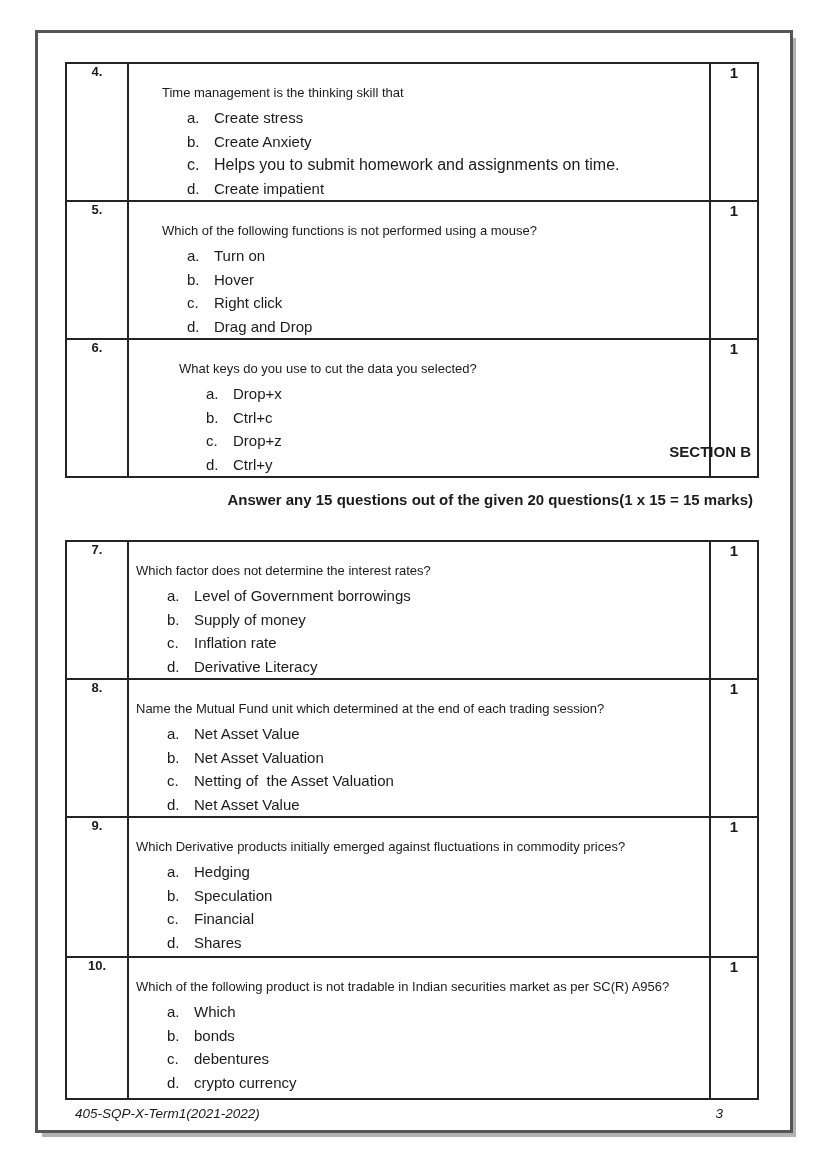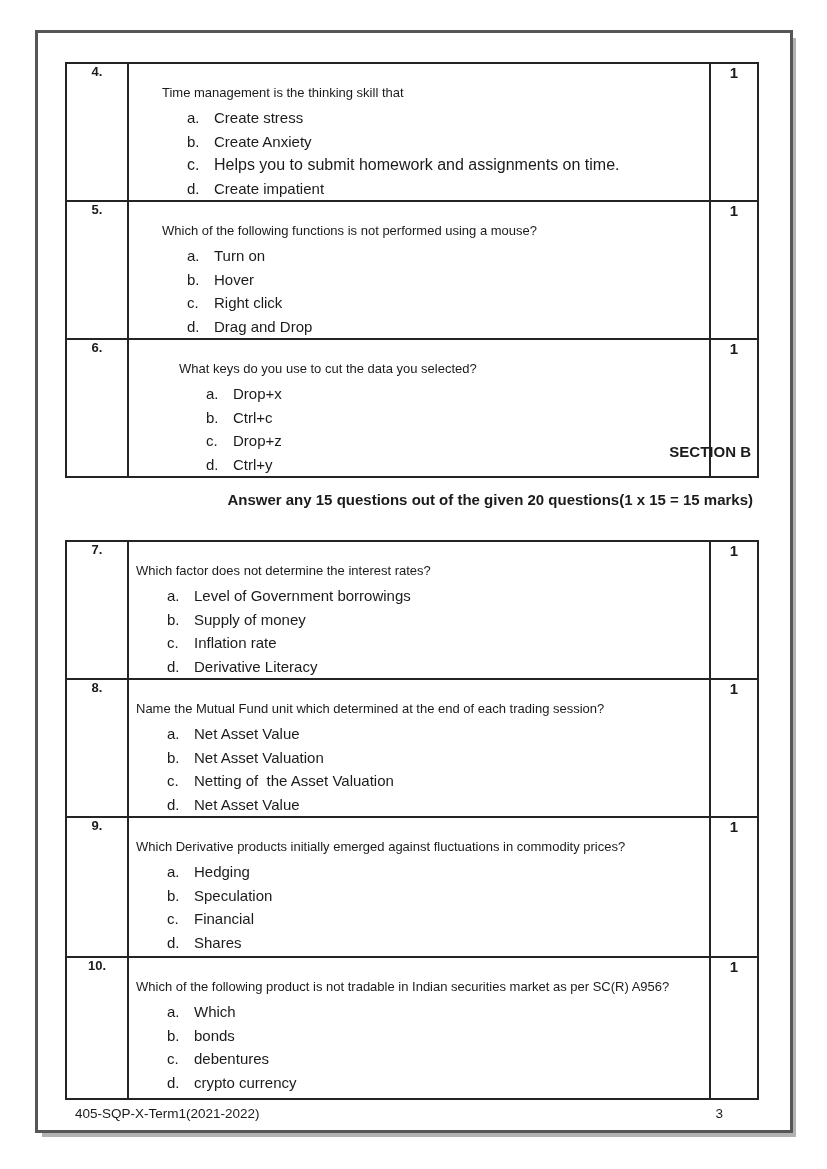--- a/index.html
+++ b/index.html
@@ -49,20 +49,21 @@
   }
   .instruction-row {
     position:absolute; left:75px; top:491px; width:678px;
     display:flex; justify-content:flex-end;
     font-weight:bold; font-size:15px;
   }
   .footer-row {
     position:absolute; left:75px; top:1106px; width:648px;
     display:flex; justify-content:space-between;
     font-size:13.5px;
+    font-style:italic;
   }
 </style>
 </head>
 <body>
 
 <div class="page-frame"></div>
 
 <table class="qtable" id="table1">
   <tbody>
       <tr class="t1" style="height:119px;">

